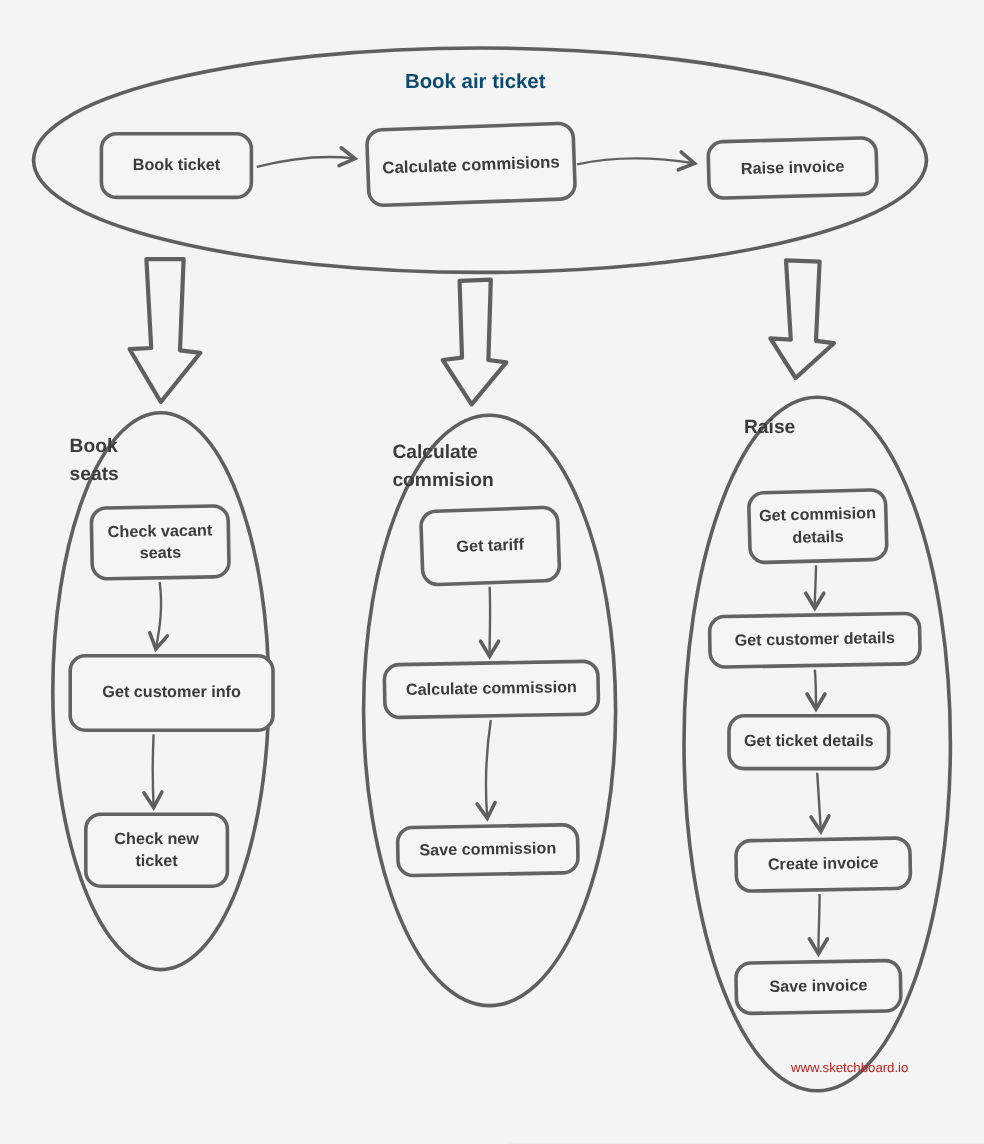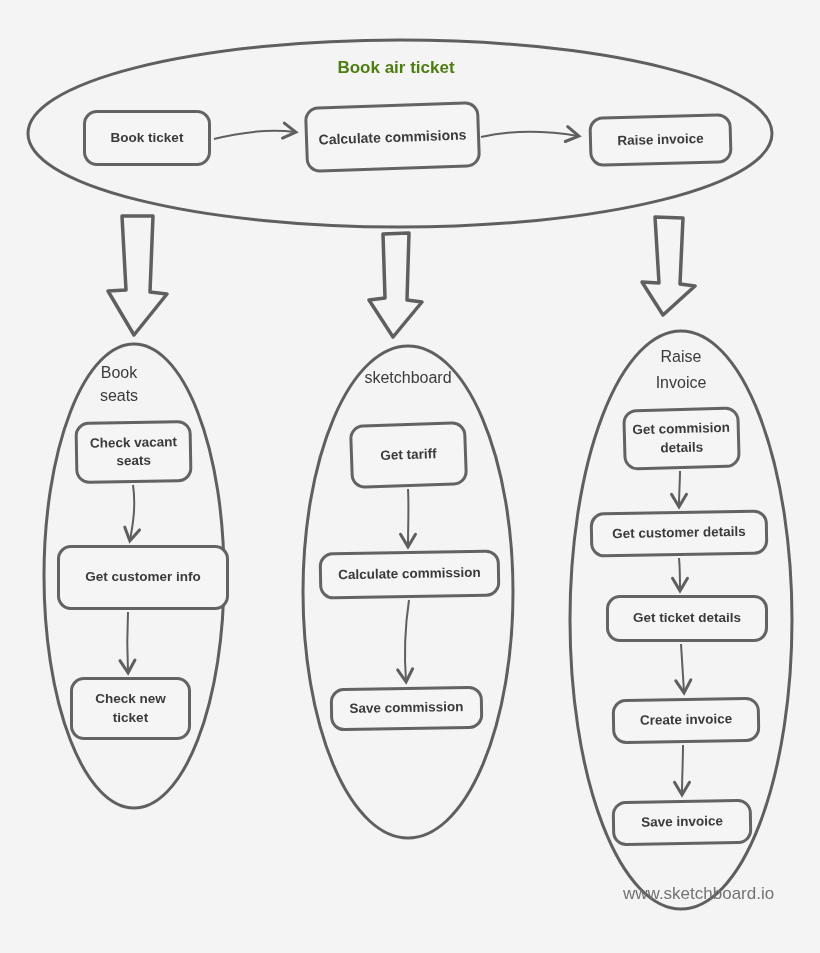--- a/index.html
+++ b/index.html
@@ -23,41 +23,40 @@
     justify-content: center;
     text-align: center;
     font-weight: bold;
     font-size: 13.5px;
     line-height: 1.35;
     color: #3b3b3b;
     padding: 2px 6px;
   }
   .ellipse-title {
     position: absolute;
-    text-align: center;
-    font-weight: normal;
+    font-weight: bold;
     font-size: 16px;
     line-height: 23px;
     color: #3b3b3b;
   }
   .ellipse-title span { display: block; }
   .main-title {
     position: absolute;
     left: 286px; top: 58px; width: 220px;
     text-align: center;
     font-weight: bold;
     font-size: 17px;
-    color: #4d7c0f;
+    color: #0c4a6e;
   }
   .watermark {
     position: absolute;
-    left: 623px; top: 884px; width: 150px;
+    left: 607px; top: 884px; width: 150px;
     text-align: right;
-    font-size: 17px;
-    color: #737373;
+    font-size: 11px;
+    color: #b91c1c;
   }
   .rot-m2 { transform: rotate(-2deg); }
   .rot-m15 { transform: rotate(-1.5deg); }
   .rot-m1 { transform: rotate(-1deg); }
 </style>
 </head>
 <body>
 
 <div class="stage">
 
@@ -99,31 +98,31 @@
 
   <div class="ellipse-title" style="left:58px; top:361px; width:122px;">
     <span>Book</span>
     <span>seats</span>
   </div>
   <div class="node rot-m1" style="left:75px; top:421px; width:117px; height:62px;">Check vacant seats</div>
   <div class="node" style="left:57px; top:545px; width:172px; height:65px;">Get customer info</div>
   <div class="node" style="left:70px; top:677px; width:121px; height:63px;">Check new ticket</div>
 
   <div class="ellipse-title" style="left:327px; top:366px; width:162px;">
-    <span>sketchboard</span>
+    <span>Calculate</span>
+    <span>commision</span>
   </div>
   <div class="node rot-m2" style="left:350px; top:423px; width:117px; height:64px;">Get tariff</div>
   <div class="node rot-m1" style="left:319px; top:551px; width:181px; height:47px;">Calculate commission</div>
   <div class="node rot-m1" style="left:330px; top:687px; width:153px; height:43px;">Save commission</div>
 
   <div class="ellipse-title" style="left:620px; top:344px; width:122px; line-height:26px;">
     <span>Raise</span>
-    <span>Invoice</span>
   </div>
   <div class="node rot-m15" style="left:623px; top:408px; width:117px; height:61px;">Get commision details</div>
   <div class="node rot-m1" style="left:590px; top:511px; width:178px; height:45px;">Get customer details</div>
-  <div class="node" style="left:606px; top:595px; width:162px; height:47px;">Get ticket details</div>
+  <div class="node" style="left:606px; top:595px; width:136px; height:47px;">Get ticket details</div>
   <div class="node rot-m1" style="left:612px; top:698px; width:148px; height:45px;">Create invoice</div>
   <div class="node rot-m1" style="left:612px; top:800px; width:140px; height:45px;">Save invoice</div>
 
   <div class="watermark">www.sketchboard.io</div>
 
 </div>
 
 </body></html>

